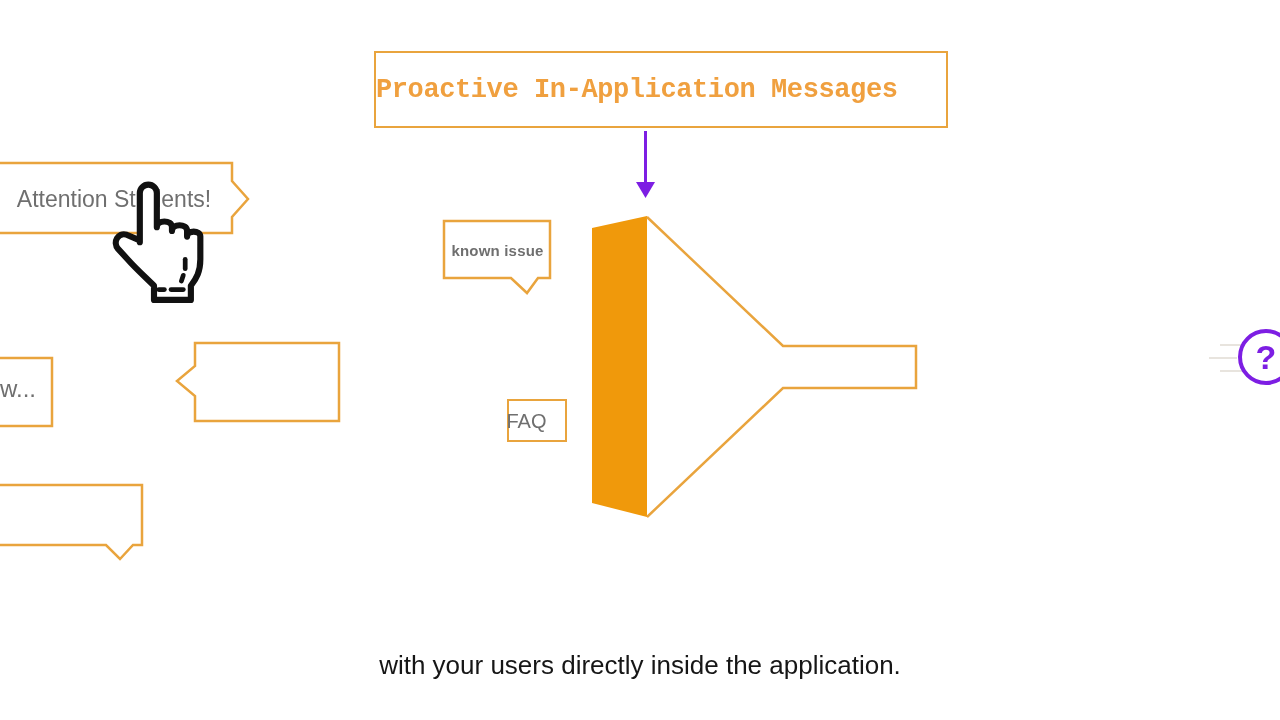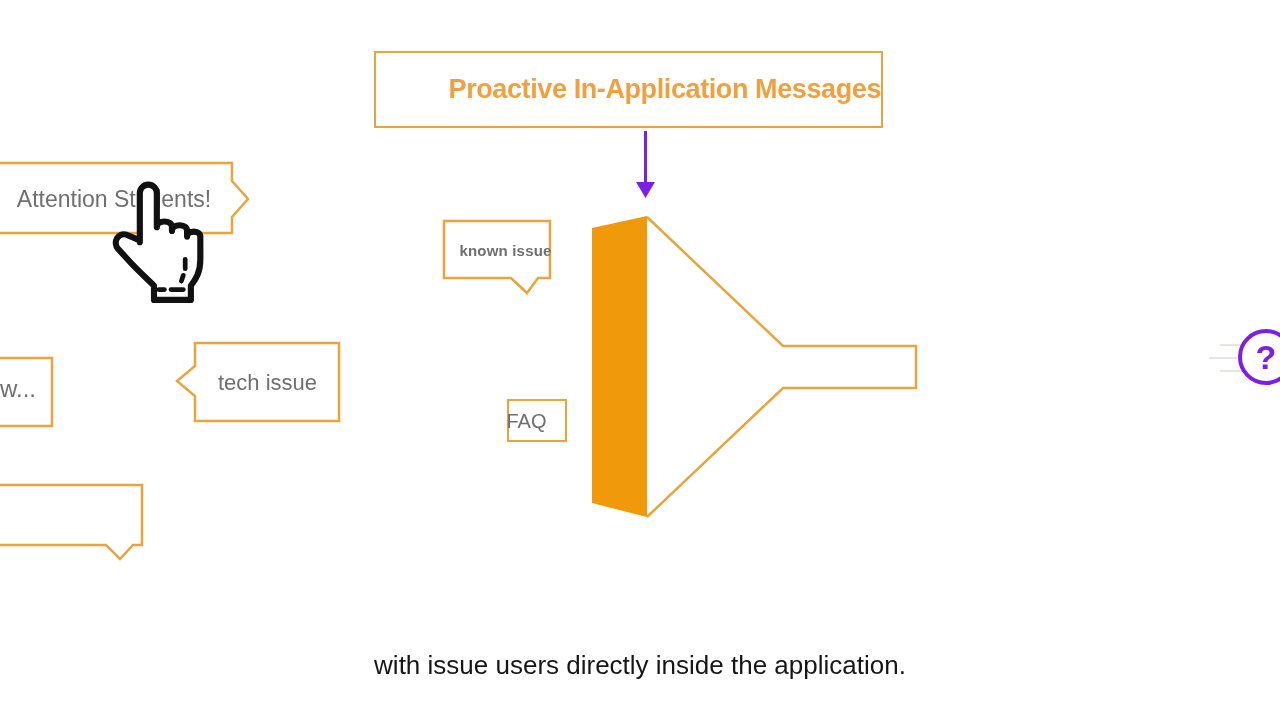--- a/index.html
+++ b/index.html
@@ -3,30 +3,30 @@
 <meta charset="utf-8">
 <style>
   html,body{margin:0;padding:0;background:#fff;}
   .stage{
     position:relative;width:1280px;height:720px;background:#ffffff;
     overflow:hidden;font-family:"Liberation Sans",sans-serif;
   }
   .scene{position:absolute;left:0;top:0;pointer-events:none;}
   .txt{position:absolute;color:#6f6f6f;pointer-events:none;}
   .title-box{
-    position:absolute;left:374px;top:51px;width:509px;height:77px;
+    position:absolute;left:374px;top:51px;width:574px;height:77px;
     border:2px solid #e9a43d;box-sizing:border-box;
-    display:flex;align-items:center;justify-content:flex-end;
+    display:flex;align-items:center;justify-content:flex-start;font-family:Liberation Mono, monospace;
   }
   .title-box span{
     color:#f0a03f;font-weight:700;font-size:27px;letter-spacing:-0.4px;
   }
   .bubble-label{display:flex;align-items:center;justify-content:center;text-align:center;}
   .lbl-attention{left:0;top:183px;width:228px;height:32px;font-size:23px;}
-  .lbl-known-top{left:444px;top:236px;width:107px;height:28px;font-size:15px;font-weight:600;letter-spacing:0.2px;padding-left:8px;}
+  .lbl-known-top{left:444px;top:236px;width:107px;height:28px;font-size:15px;font-weight:600;letter-spacing:0.2px;}
   .lbl-tech{left:195px;top:368px;width:145px;height:30px;font-size:22px;}
   .lbl-faq{left:508px;top:406px;width:37px;height:30px;font-size:20px;}
   .lbl-cut-left{left:0;top:374px;width:46px;height:30px;font-size:24px;justify-content:flex-start;}
   .lbl-known-bottom{left:0;top:502px;width:126px;height:30px;font-size:24px;justify-content:flex-start;}
   .question-glyph{
     left:1250px;top:336px;width:32px;height:42px;
     color:#7d1ee3;font-size:34px;font-weight:700;text-align:center;
     display:flex;align-items:center;justify-content:center;
   }
   .caption{
@@ -66,27 +66,26 @@
     </g>
     <circle cx="1266" cy="357" r="26" fill="#ffffff" stroke="#7d1ee3" stroke-width="4"></circle>
   </svg>
 
   <div class="title-box">
     <span>Proactive In-Application Messages</span>
   </div>
 
   <div class="txt bubble-label lbl-attention">Attention Students!</div>
   <div class="txt bubble-label lbl-known-top">known issue</div>
-  <div class="txt bubble-label lbl-tech">tech issue</div>
   <div class="txt bubble-label lbl-faq">FAQ</div>
   <div class="txt bubble-label lbl-cut-left">w...</div>
 
   <div class="txt question-glyph">?</div>
 
-  <div class="txt caption">with issue users directly inside the application.</div>
+  <div class="txt caption">with your users directly inside the application.</div>
 
   <svg class="hand" width="104" height="136" viewBox="0 0 110 142">
     <path d="M40,66 L40,14 A9,9 0 0 1 58,14 L58,50
              C58,42 74,42 74,50 L74,54
              C74,46 90,46 90,54 L90,60
              C90,53 104,53 104,60 L104,84
              C104,97 100,104 94,112 L94,127 L55,127 L55,112
              C47,104 35,93 28,85 L17,73
              C11,66 17,55 26,58 L40,64 Z" fill="#ffffff" stroke="#111111" stroke-width="6.5" stroke-linejoin="round" stroke-linecap="round"></path>
     <g stroke="#111111" stroke-width="5" stroke-linecap="round">

